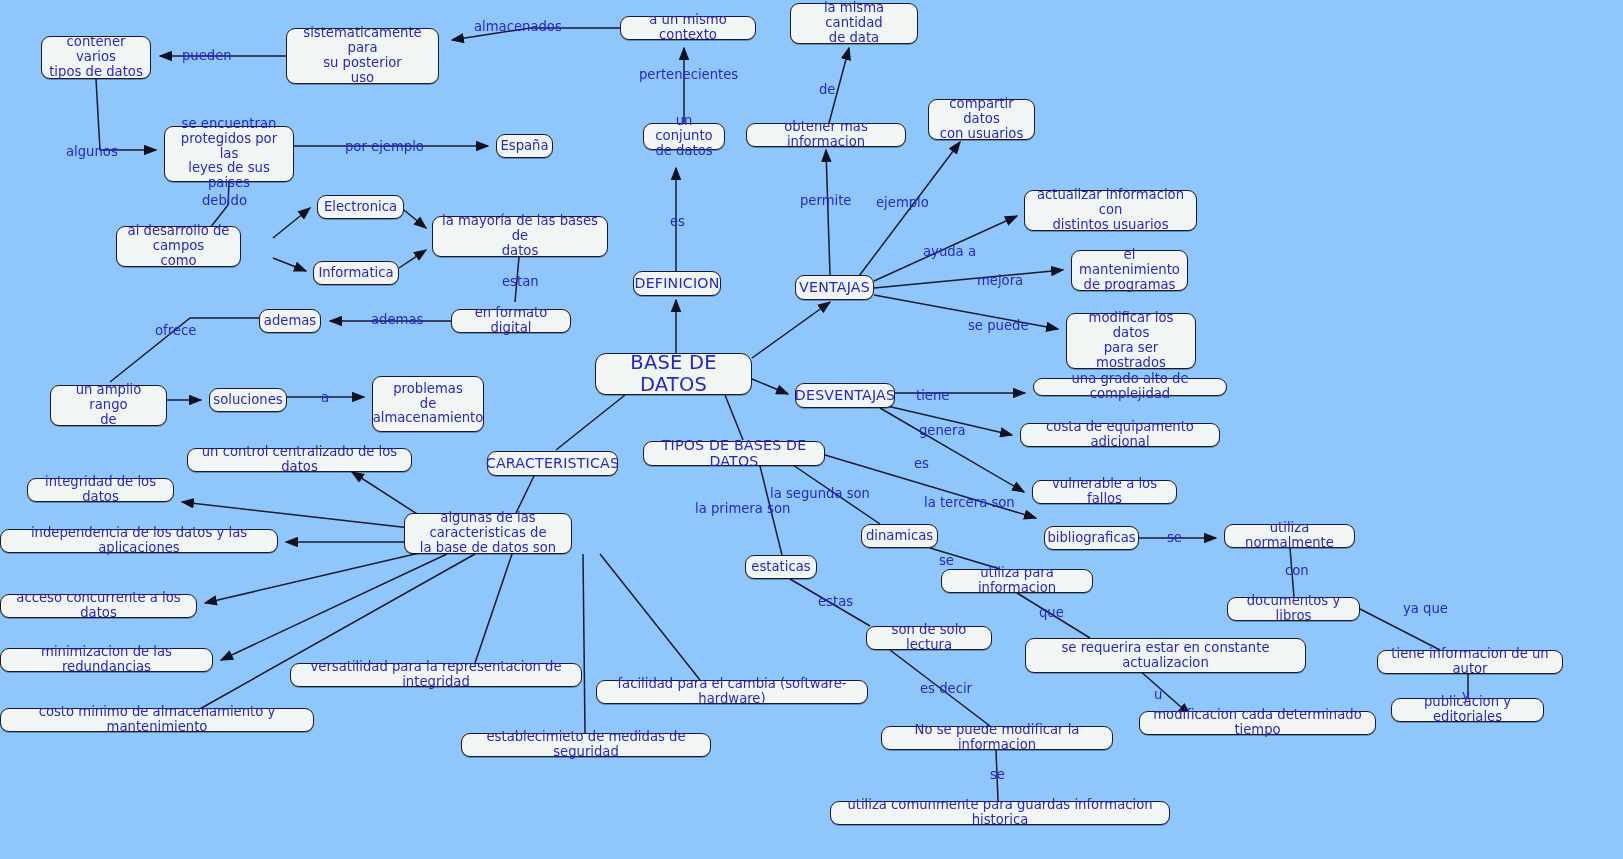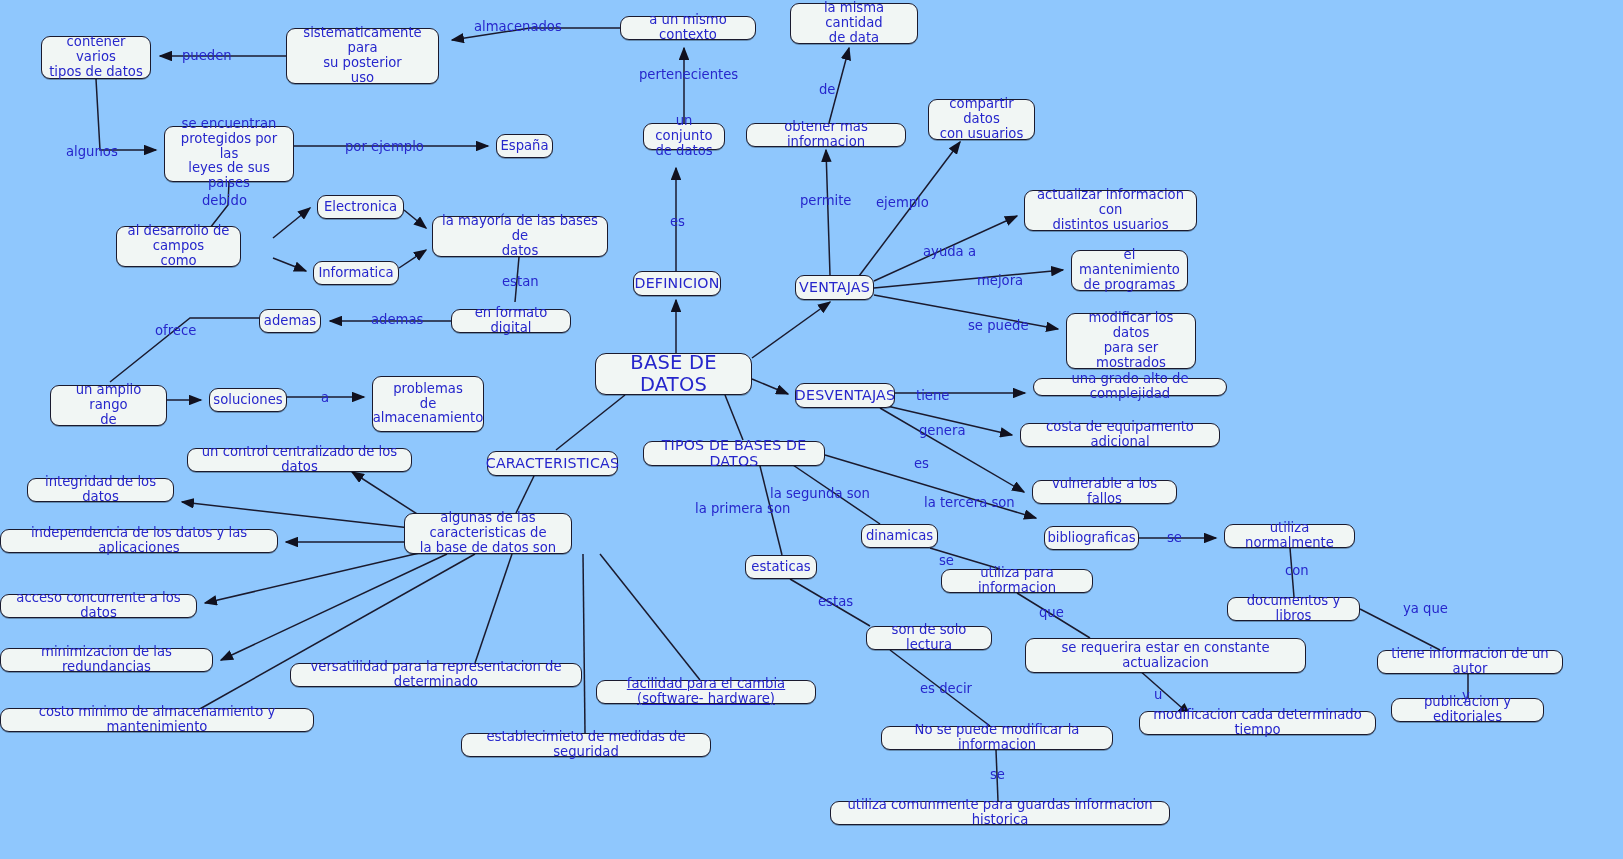--- a/index.html
+++ b/index.html
@@ -183,23 +183,23 @@
       <div class="node" style="left: 0px; top: 529px; width: 278px; height: 24px;">independencia de los datos y las aplicaciones</div>
       <div class="node" style="left: 1044px; top: 526px; width: 95px; height: 24px;">bibliograficas</div>
       <div class="node" style="left: 861px; top: 524px; width: 77px; height: 24px;">dinamicas</div>
       <div class="node" style="left: 745px; top: 555px; width: 72px; height: 24px;">estaticas</div>
       <div class="node" style="left: 941px; top: 569px; width: 152px; height: 24px;">utiliza para informacion</div>
       <div class="node" style="left: 0px; top: 594px; width: 197px; height: 24px;">acceso concurrente a los datos</div>
       <div class="node" style="left: 1227px; top: 597px; width: 133px; height: 24px;">documentos y libros</div>
       <div class="node" style="left: 866px; top: 626px; width: 126px; height: 24px;">son de solo lectura</div>
       <div class="node" style="left: 990px; top: 638px; width: 281px; height: 35px; margin-left: 35px;">se requerira estar en constante actualizacion</div>
       <div class="node" style="left: 0px; top: 648px; width: 213px; height: 24px;">minimizacion de las redundancias</div>
-      <div class="node" style="left: 290px; top: 663px; width: 292px; height: 24px;">versatilidad para la representacion de determinado</div>
+      <div class="node" style="left: 290px; top: 663px; width: 292px; height: 24px;">versatilidad para la representacion de integridad</div>
       <div class="node" style="left: 1377px; top: 650px; width: 186px; height: 24px;">tiene informacion de un autor</div>
-      <div class="node" style="left: 596px; top: 680px; width: 220px; height: 24px; text-decoration: underline;">facilidad para el cambia (software- hardware)</div>
+      <div class="node" style="left: 596px; top: 680px; width: 272px; height: 24px;">facilidad para el cambia (software- hardware)</div>
       <div class="node" style="left: 0px; top: 708px; width: 314px; height: 24px;">costo minimo de almacenamiento y mantenimiento</div>
       <div class="node" style="left: 1139px; top: 711px; width: 237px; height: 24px;">modificacion cada determinado tiempo</div>
       <div class="node" style="left: 1391px; top: 698px; width: 153px; height: 24px;">publicacion y editoriales</div>
       <div class="node" style="left: 881px; top: 726px; width: 232px; height: 24px;">No se puede modificar la informacion</div>
       <div class="node" style="left: 461px; top: 733px; width: 250px; height: 24px;">establecimieto de medidas de seguridad</div>
       <div class="node" style="left: 830px; top: 801px; width: 340px; height: 24px;">utiliza comunmente para guardas informacion historica</div>
     </div>
   <div id="label-layer">
       <div class="linklabel" style="left: 182px; top: 49px;">pueden</div>
       <div class="linklabel" style="left: 474px; top: 20px;">almacenados</div>

